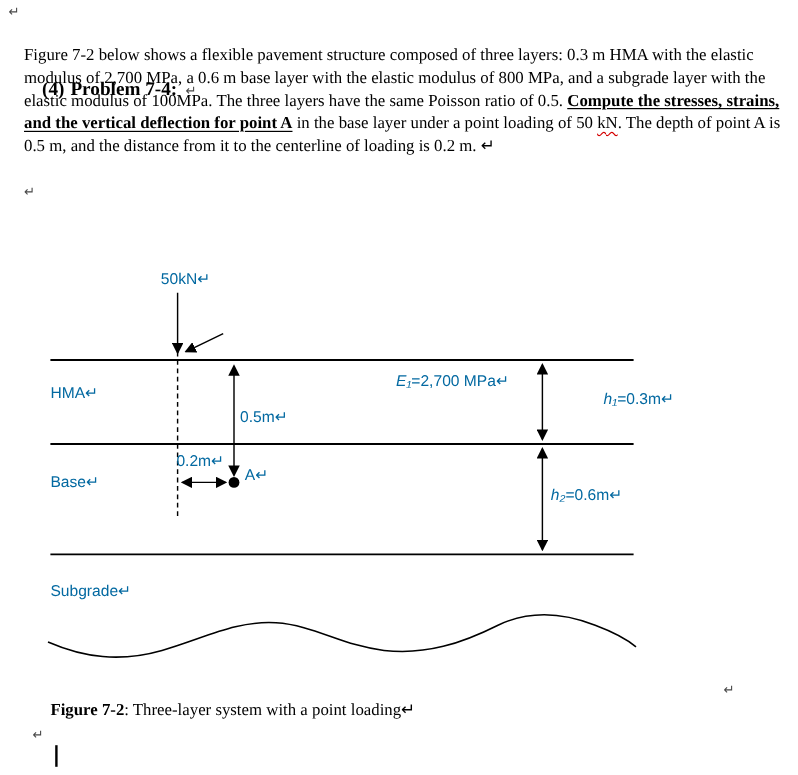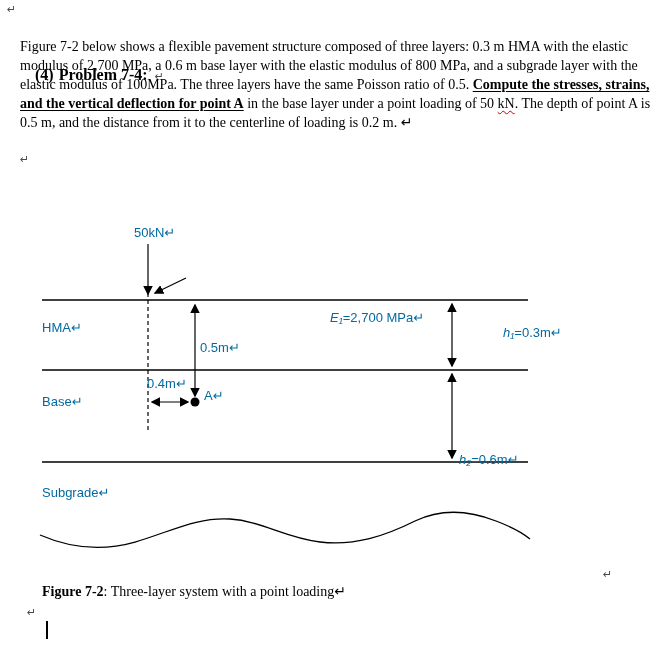--- a/index.html
+++ b/index.html
@@ -90,31 +90,31 @@
       <line class="ln" x1="452" y1="84" x2="452" y2="146" marker-start="url(#arr)" marker-end="url(#arr)"></line>
       <line class="ln" x1="452" y1="154" x2="452" y2="238" marker-start="url(#arr)" marker-end="url(#arr)"></line>
       <path class="ln wave" d="M40,315 C70,328 100,332 135,322 C170,312 196,297 230,299 C262,301 285,318 320,322 C355,326 385,316 415,301 C440,289 468,290 496,301 C512,307 524,314 530,319"></path>
     </svg>
 
     <div class="lbl" style="left:134px; top:5px;">50kN↵</div>
 
 
     <div class="lbl" style="left:42px; top:100px;">HMA↵</div>
     <div class="lbl" style="left:200px; top:120px;">0.5m↵</div>
-    <div class="lbl" style="left:147px; top:156px;">0.4m↵</div>
+    <div class="lbl" style="left:147px; top:156px;">0.2m↵</div>
     <div class="lbl" style="left:204px; top:168px;">A↵</div>
     <div class="lbl" style="left:42px; top:174px;text-align:center;">Base↵</div>
     <div class="lbl" style="left:42px; top:265px;">Subgrade↵</div>
 
     <div class="lbl props" style="left:330px; top:88px;">
       <div><span class="sym">E₁</span><span>=2,700 MPa↵</span></div>
     </div>
     <div class="lbl" style="left:459px; top:105px;margin-left:44px;"><span class="sym">h₁</span><span>=0.3m↵</span></div>
 
-    <div class="lbl" style="left:459px; top:185px;margin-top:47px;"><span class="sym">h₂</span><span>=0.6m↵</span></div>
+    <div class="lbl" style="left:459px; top:185px;"><span class="sym">h₂</span><span>=0.6m↵</span></div>
 
   </div>
 
   <p class="caption"><span class="cap-b">Figure 7-2</span><span>: Three-layer system with a point loading↵</span></p>
 
   <span class="mark right-mark">↵</span>
   <span class="mark bottom-mark">↵</span>
   <div class="cursor"></div>
 
 </div>

